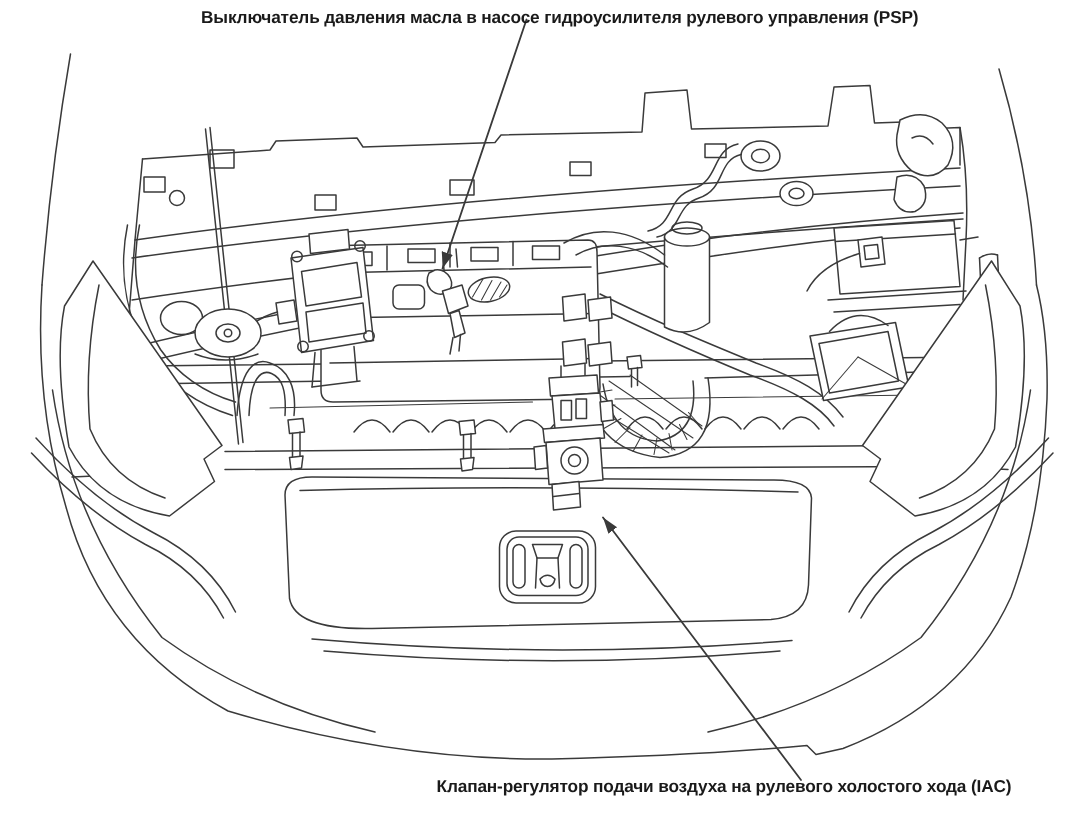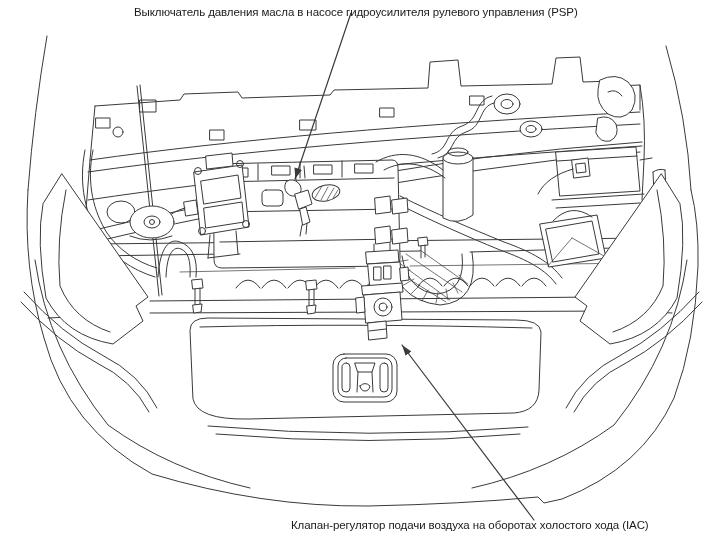--- a/index.html
+++ b/index.html
@@ -18,21 +18,21 @@
   .stage{position:absolute;inset:0;}
   svg{position:absolute;left:0;top:0;}
   svg *{fill:none;stroke:var(--line);stroke-width:1;stroke-linecap:round;stroke-linejoin:round;}
   svg .wf{fill:#ffffff;}
   svg .thin{stroke-width:0.7;}
   svg .ldr{stroke-width:1.2;}
   svg .fillarr{fill:var(--line);stroke:none;}
   .lbl{
     position:absolute;
     font-size:11.5px;
-    font-weight:400;
+    font-weight:700;
     color:var(--text);
     white-space:nowrap;
     letter-spacing:-0.1px;
   }
   #lbl-psp{left:134px;top:6px;}
   #lbl-iac{left:291px;top:519px;}
 </style>
 </head>
 <body>
 
@@ -301,14 +301,14 @@
 
   <g>
     <path class="ldr" d="M351,13 L295,179" marker-end="url(#arr)"></path>
   </g>
   <g>
     <path class="ldr" d="M534,520 L402,345" marker-end="url(#arr)"></path>
   </g>
 </svg>
 
   <div class="lbl" id="lbl-psp">Выключатель давления масла в насосе гидроусилителя рулевого управления (PSP)</div>
-  <div class="lbl" id="lbl-iac">Клапан-регулятор подачи воздуха на оборотах холостого хода (IAC)</div>
+  <div class="lbl" id="lbl-iac">Клапан-регулятор подачи воздуха на рулевого холостого хода (IAC)</div>
 </div>
 
 </body></html>

